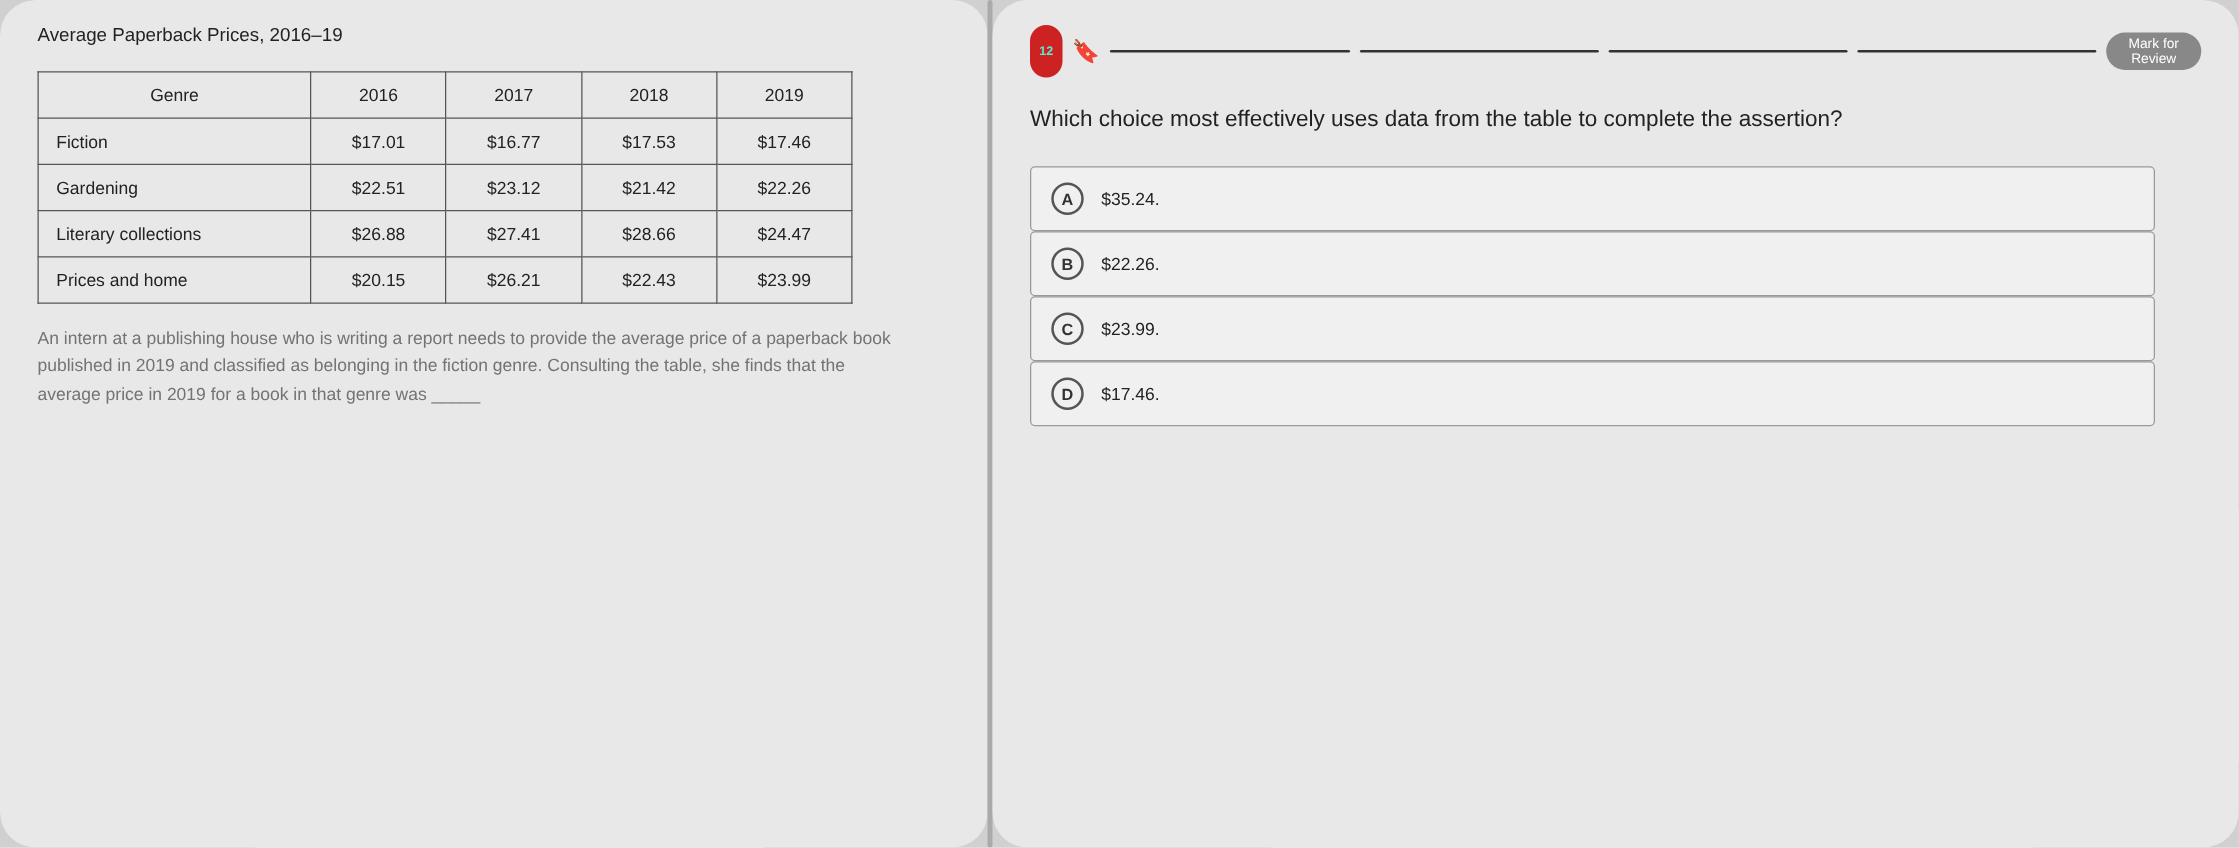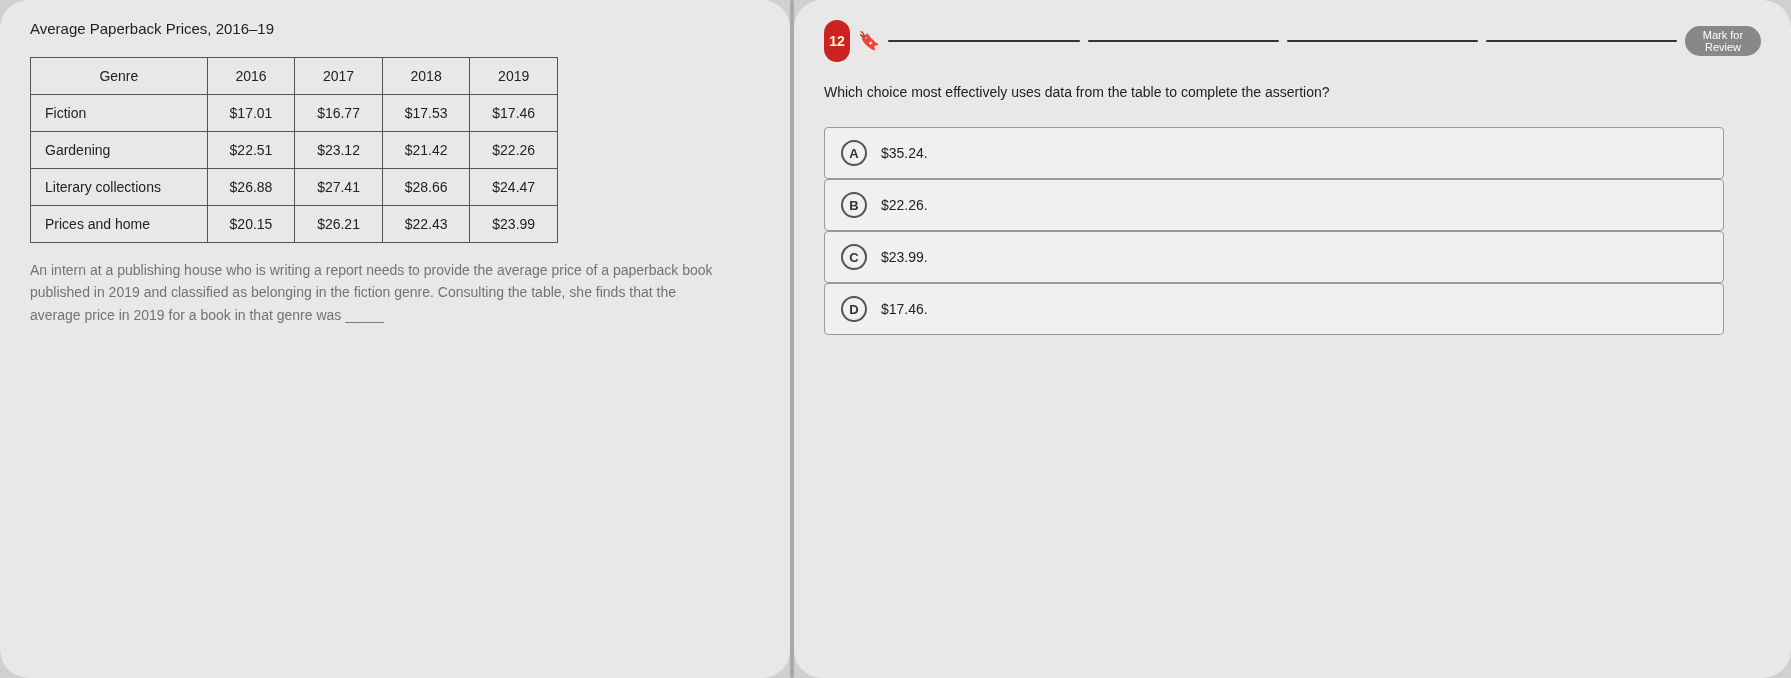--- a/index.html
+++ b/index.html
@@ -23,21 +23,21 @@
 
     .panel-title {
       font-size: 15px;
       color: #222;
       margin-bottom: 4px;
       font-family: Arial, sans-serif;
     }
 
     .data-table {
       border-collapse: collapse;
-      width: 528px;
+      width: 652px;
       font-size: 14px;
       font-family: Arial, sans-serif;
     }
 
     .data-table th, .data-table td {
       border: 1px solid #555;
       padding: 10px 14px;
       text-align: left;
       color: #222;
     }
@@ -73,23 +73,23 @@
       flex: 1;
       background-color: #e8e8e8;
       padding: 20px 30px 30px 30px;
       display: flex;
       flex-direction: column;
       gap: 14px;
     }
 
     .question-number-box {
       background-color: #cc2222;
-      color: #fef9c3;
+      color: #5eead4;
       font-weight: bold;
-      font-size: 14px;
+      font-size: 10px;
       width: 26px;
       height: 42px;
       display: flex;
       align-items: center;
       justify-content: center;
       flex-shrink: 0;
       font-family: Arial, sans-serif;
     }
 
     .bookmark-icon {
@@ -108,21 +108,21 @@
       color: white;
       border: none;
       font-size: 11px;
       font-family: Arial, sans-serif;
       padding: 3px 8px;
       cursor: pointer;
       width: 76px;
     }
 
     .question-text {
-      font-size: 14px;
+      font-size: 18px;
       font-family: Arial, sans-serif;
       color: #222;
       line-height: 1.5;
       margin-bottom: 10px;
       max-width: 900px;
     }
 
     .answer-option {
       display: flex;
       align-items: center;

